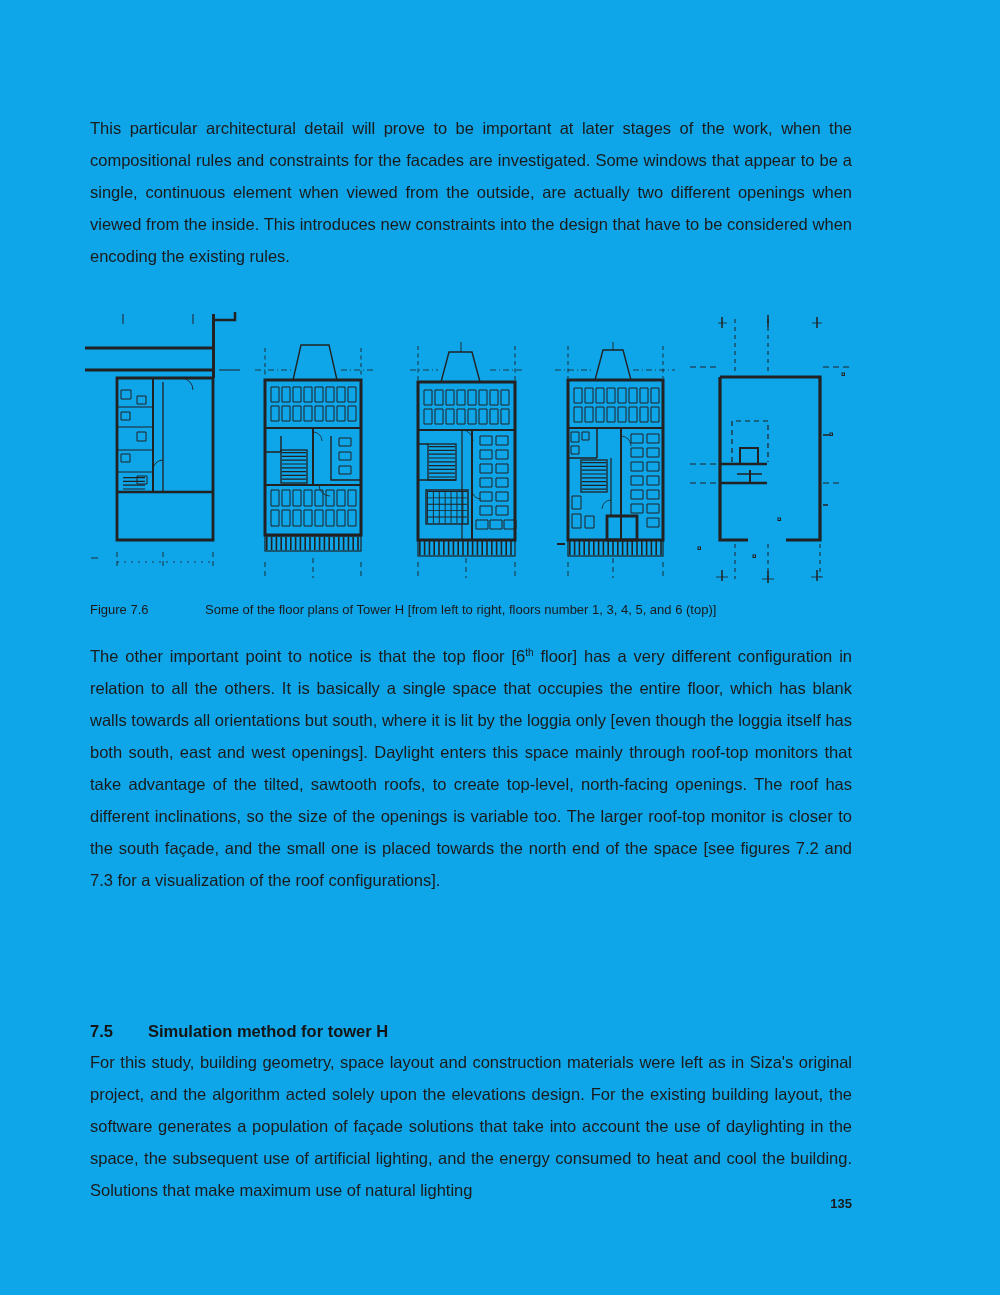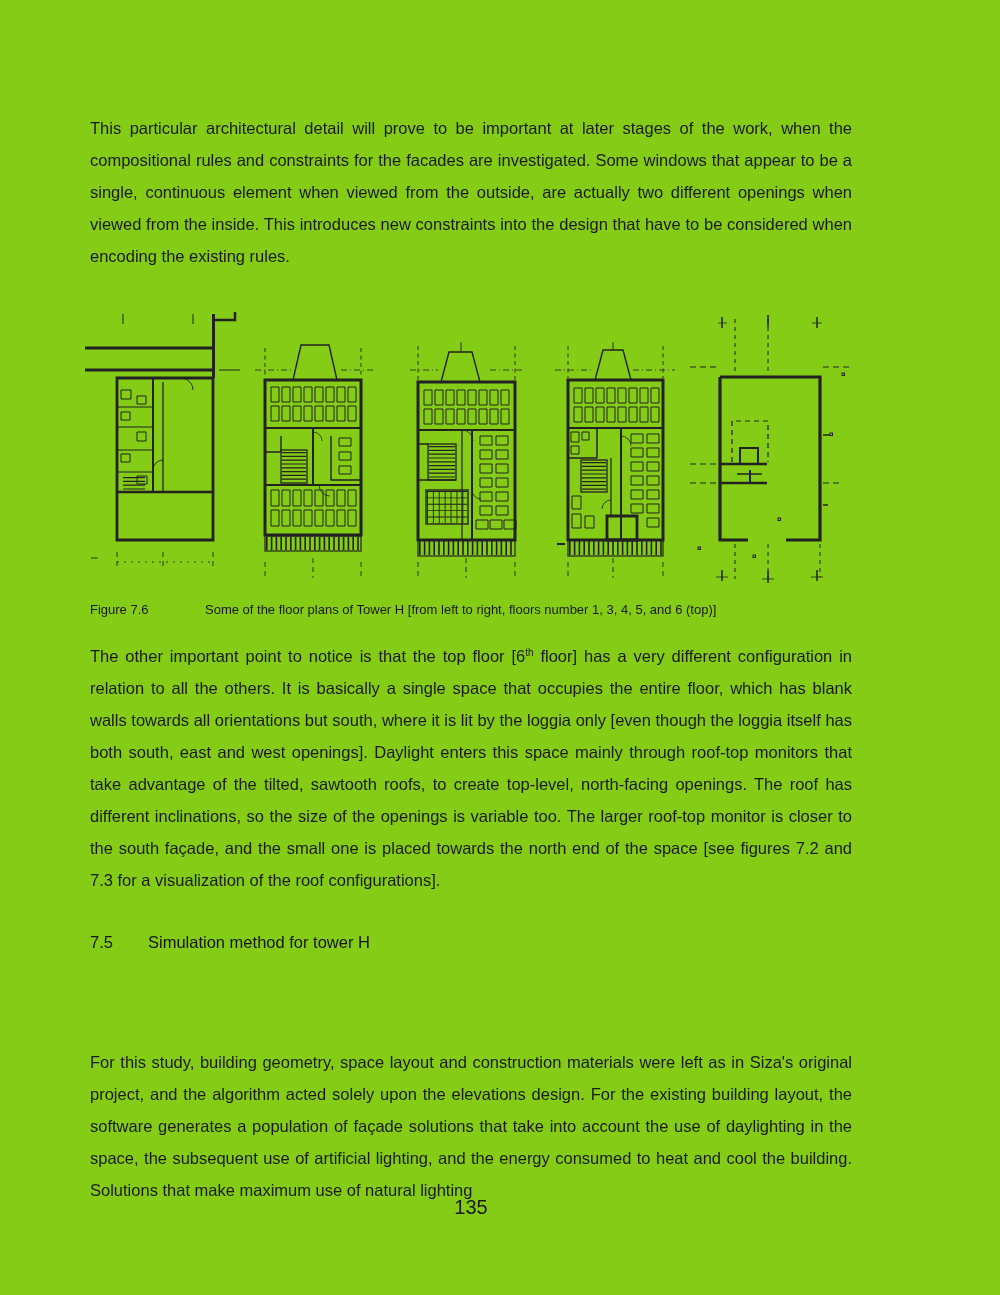--- a/index.html
+++ b/index.html
@@ -1,35 +1,35 @@
 <!DOCTYPE html>
 <html><head>
 <meta charset="utf-8">
 <style>
   html,body{margin:0;padding:0;background:#ffffff;}
   .page{
-    position:relative;width:1000px;height:1295px;background:#84cc16;
+    position:relative;width:1000px;height:1295px;background:#0ea5e9;
     font-family:"Liberation Sans",sans-serif;color:#1b1b1b;overflow:hidden;
   }
   .body-text{
     position:absolute;left:90px;width:762px;margin:0;
     text-align:justify;font-size:16.5px;line-height:32px;color:#1b1b1b;
   }
   .para1{top:112px;}
   .para2{top:640px;}
   .para3{top:1046px;}
   sup{font-size:10px;line-height:0;vertical-align:super;margin-top:20px;}
   .figure{position:absolute;left:85px;top:312px;width:770px;height:282px;}
   .figure svg{position:absolute;overflow:visible;}
   .figure svg path,.figure svg rect,.figure svg line{stroke:#222;fill:none;}
   .caption{position:absolute;left:90px;top:602px;width:762px;font-size:13px;color:#1b1b1b;}
   .cap-label{display:inline-block;width:115px;}
-  .heading{position:absolute;left:90px;top:933px;font-size:16.5px;font-weight:normal;color:#151515;}
+  .heading{position:absolute;left:90px;top:1022px;font-size:16.5px;font-weight:bold;color:#151515;}
   .h-num{display:inline-block;width:58px;}
-  .page-number{position:absolute;left:90px;top:1196px;width:762px;text-align:center;font-size:20px;color:#1b1b1b;}
+  .page-number{position:absolute;left:90px;top:1196px;width:762px;text-align:right;font-size:13px;color:#1b1b1b;font-weight:bold;}
 </style>
 </head>
 <body>
 
 <div class="page">
 
   <p class="body-text para1">This particular architectural detail will prove to be important at later stages of the work, when the compositional rules and constraints for the facades are investigated. Some windows that appear to be a single, continuous element when viewed from the outside, are actually two different openings when viewed from the inside. This introduces new constraints into the design that have to be considered when encoding the existing rules.</p>
 
   <div class="figure">
 

